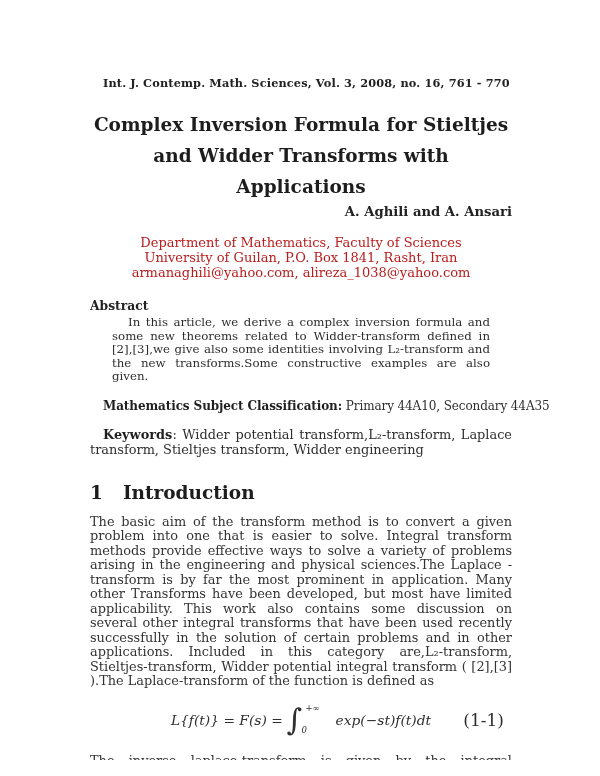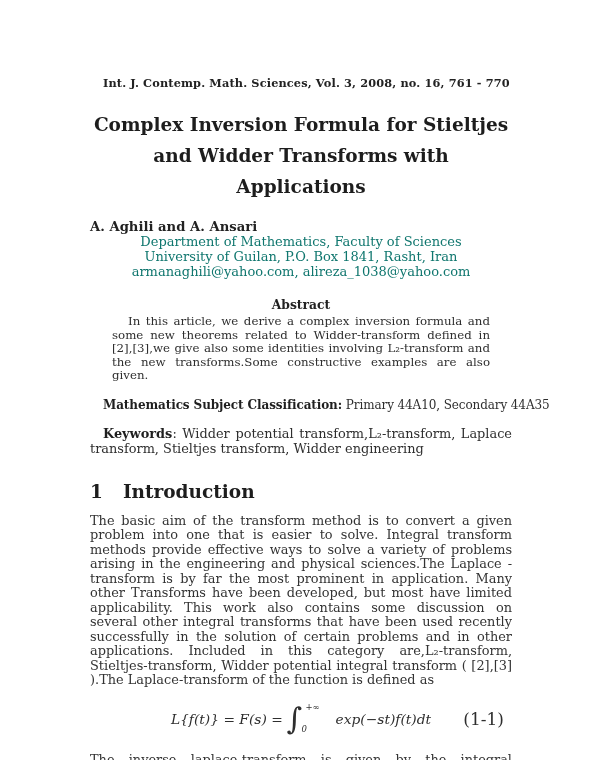--- a/index.html
+++ b/index.html
@@ -24,35 +24,36 @@
   .title {
     margin: 19px 0 0 0;
     text-align: center;
     font-size: 18.5px;
     font-weight: bold;
     color: #1d1d1d;
     line-height: 31px;
   }
   .title-line { display: block; }
   .authors {
-    margin-top: 17px;
-    text-align: left;
+    margin-top: 2px;
+    text-align: right;
     font-weight: bold;
     font-size: 13.2px;
     color: #222;
   }
   .affiliation {
+    margin-top: 16px;
     text-align: center;
     font-size: 13px;
     line-height: 15px;
-    color: #0f766e;
+    color: #b91c1c;
   }
   .abstract-heading {
     margin-top: 18px;
-    text-align: center;
+    text-align: left;
     font-weight: bold;
     font-size: 12.3px;
     color: #222;
   }
   .abstract-text {
     margin: 3px 22px 0 22px;
     font-size: 11.8px;
     line-height: 13.6px;
     text-align: justify;
     text-indent: 16px;

